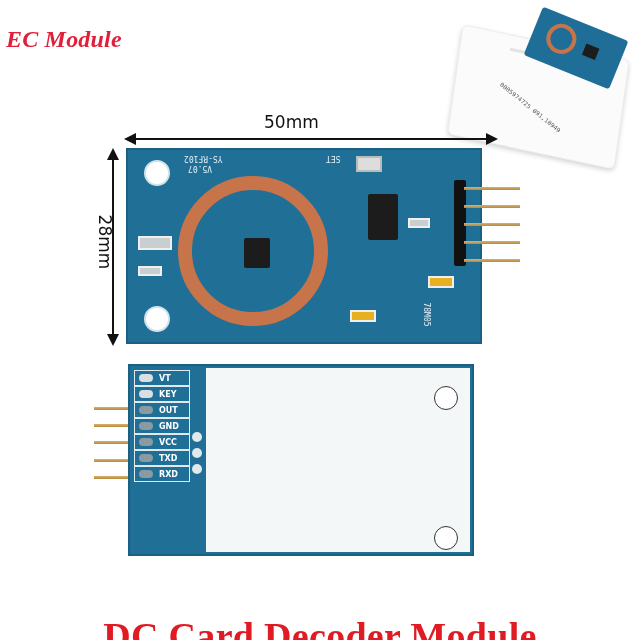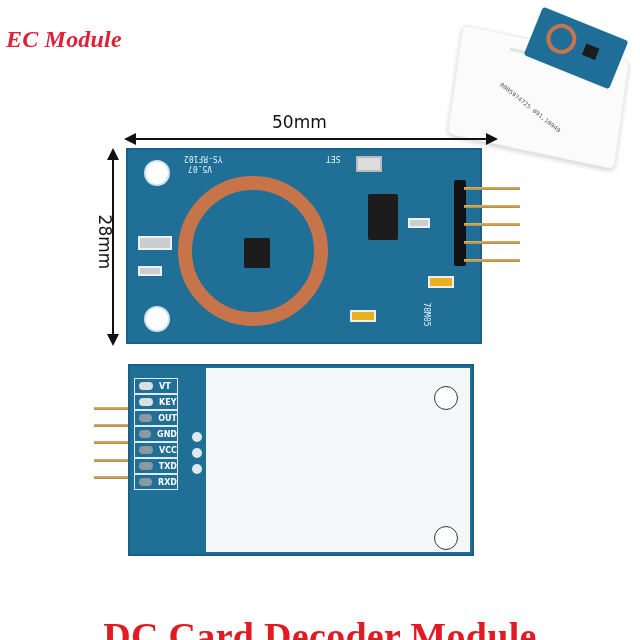--- a/index.html
+++ b/index.html
@@ -27,21 +27,21 @@
 
 <div class="abs card">
   <div style="position:absolute;left:48px;top:12px;width:26px;height:3px;background:#e3e3e3;border-radius:2px;"></div>
   <div class="abs card-num" style="left:40px;top:62px;">0005974725 091,10949</div>
 </div>
 <div class="abs" style="left:530px;top:22px;width:92px;height:52px;background:#1e6e98;transform:rotate(22deg);border-radius:3px;">
   <div style="position:absolute;left:14px;top:8px;width:30px;height:30px;border-radius:50%;border:4px solid #c8744a;box-sizing:border-box;"></div>
   <div style="position:absolute;left:54px;top:18px;width:14px;height:12px;background:#1c1c1c;"></div>
 </div>
 
-<div class="abs dim-label" style="left:272px;top:112px;">50mm</div>
+<div class="abs dim-label" style="left:264px;top:112px;">50mm</div>
 <div class="abs" style="left:126px;top:138px;width:368px;height:2px;background:#111;"></div>
 <div class="abs" style="left:124px;top:133px;width:0;height:0;border-top:6px solid transparent;border-bottom:6px solid transparent;border-right:12px solid #111;"></div>
 <div class="abs" style="left:486px;top:133px;width:0;height:0;border-top:6px solid transparent;border-bottom:6px solid transparent;border-left:12px solid #111;"></div>
 
 <div class="abs" style="left:112px;top:152px;width:2px;height:188px;background:#111;"></div>
 <div class="abs" style="left:107px;top:148px;width:0;height:0;border-left:6px solid transparent;border-right:6px solid transparent;border-bottom:12px solid #111;"></div>
 <div class="abs" style="left:107px;top:334px;width:0;height:0;border-left:6px solid transparent;border-right:6px solid transparent;border-top:12px solid #111;"></div>
 <div class="abs dim-label" style="left:78px;top:232px;transform:rotate(90deg);transform-origin:center;">28mm</div>
 
 <div class="abs pcb" style="left:126px;top:148px;width:356px;height:196px;">
@@ -69,21 +69,21 @@
 <div class="abs pin" style="left:464px;top:241px;width:56px;"></div>
 <div class="abs pin" style="left:464px;top:259px;width:56px;"></div>
 
 <div class="abs pin" style="left:94px;top:407px;width:36px;"></div>
 <div class="abs pin" style="left:94px;top:424px;width:36px;"></div>
 <div class="abs pin" style="left:94px;top:441px;width:36px;"></div>
 <div class="abs pin" style="left:94px;top:459px;width:36px;"></div>
 <div class="abs pin" style="left:94px;top:476px;width:36px;"></div>
 
 <div class="abs pcb" style="left:128px;top:364px;width:346px;height:192px;">
-  <div class="abs" style="left:4px;top:12px;width:44px;">
+  <div class="abs" style="left:4px;top:4px;width:56px;">
     <div class="pinlabel">
         <div class="pad"></div>
         <span>VT</span>
       </div>
     <div class="pinlabel">
         <div class="pad"></div>
         <span>KEY</span>
       </div>
     <div class="pinlabel">
         <div class="pad" style="background:#8a9aa3"></div>

